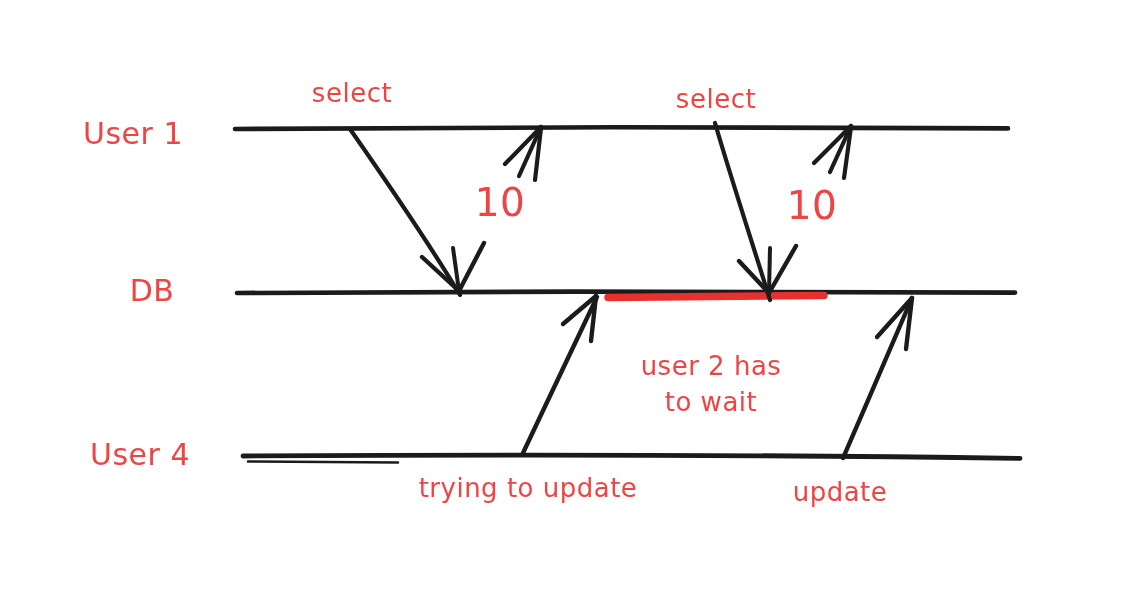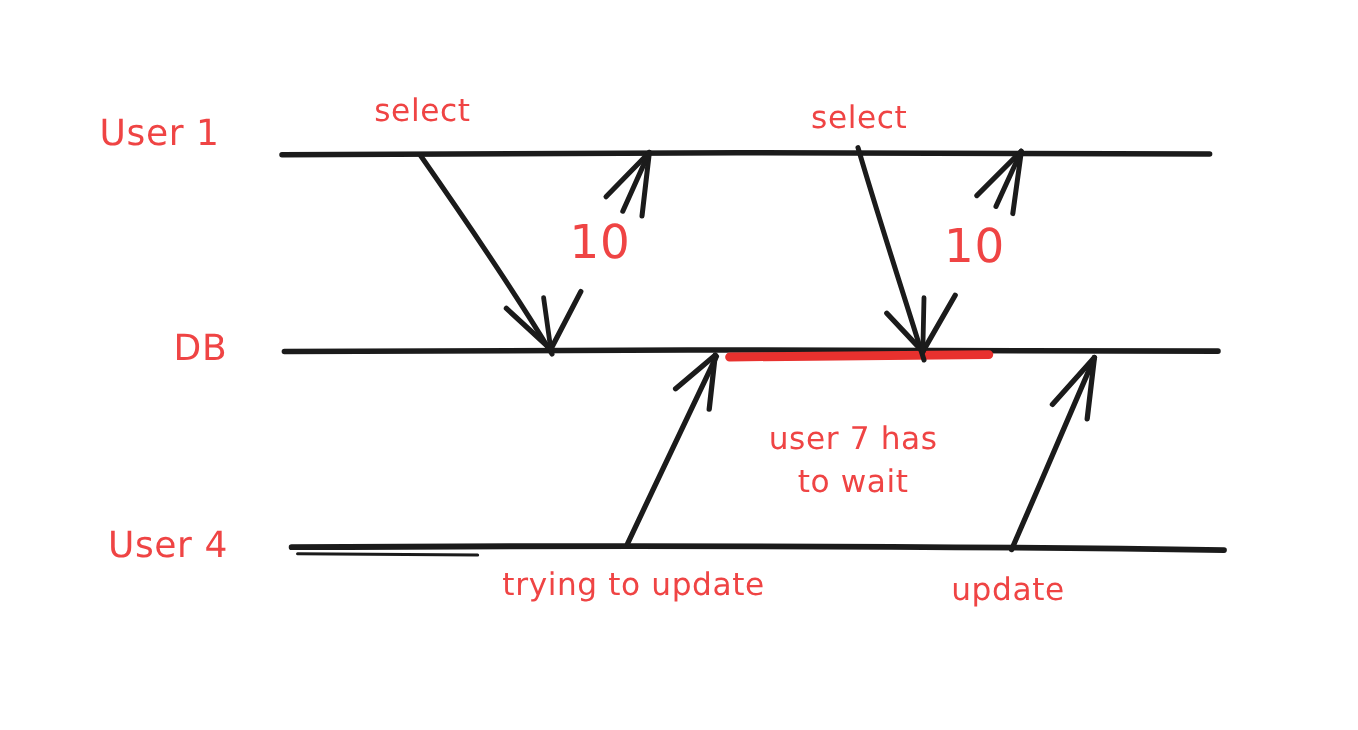--- a/index.html
+++ b/index.html
@@ -95,27 +95,27 @@
       <path class="stroke" stroke-width="4.4" d="M596 296 L 591 341"></path>
     </g>
 
     <g>
       <path class="stroke" stroke-width="4.4" d="M843 458 C 866 405, 892 345, 912 298"></path>
       <path class="stroke" stroke-width="4.4" d="M912 298 L 877 337"></path>
       <path class="stroke" stroke-width="4.4" d="M912 298 L 906 349"></path>
     </g>
   </svg>
 
-  <div class="lbl lane-lbl" style="left:133px; top:94px;">User 1</div>
-  <div class="lbl lane-lbl" style="left:167px; top:273px;">DB</div>
+  <div class="lbl lane-lbl" style="left:133px; top:116px;">User 1</div>
+  <div class="lbl lane-lbl" style="left:152px; top:273px;">DB</div>
   <div class="lbl lane-lbl" style="left:140px; top:437px;">User 4</div>
 
   <div class="lbl msg-lbl" style="left:352px; top:77px;">select</div>
   <div class="lbl msg-lbl" style="left:716px; top:83px;">select</div>
   <div class="lbl num-lbl" style="left:500px; top:186px;">10</div>
   <div class="lbl num-lbl" style="left:812px; top:189px;">10</div>
   <div class="lbl msg-lbl" style="left:840px; top:476px;">update</div>
   <div class="lbl msg-lbl" style="left:528px; top:472px;">trying to update</div>
 
-  <div class="lbl note-lbl" style="left:711px; top:348px;">user 7 has
+  <div class="lbl note-lbl" style="left:711px; top:348px;">user 2 has
 to wait</div>
 
 </div>
 
 </body></html>

